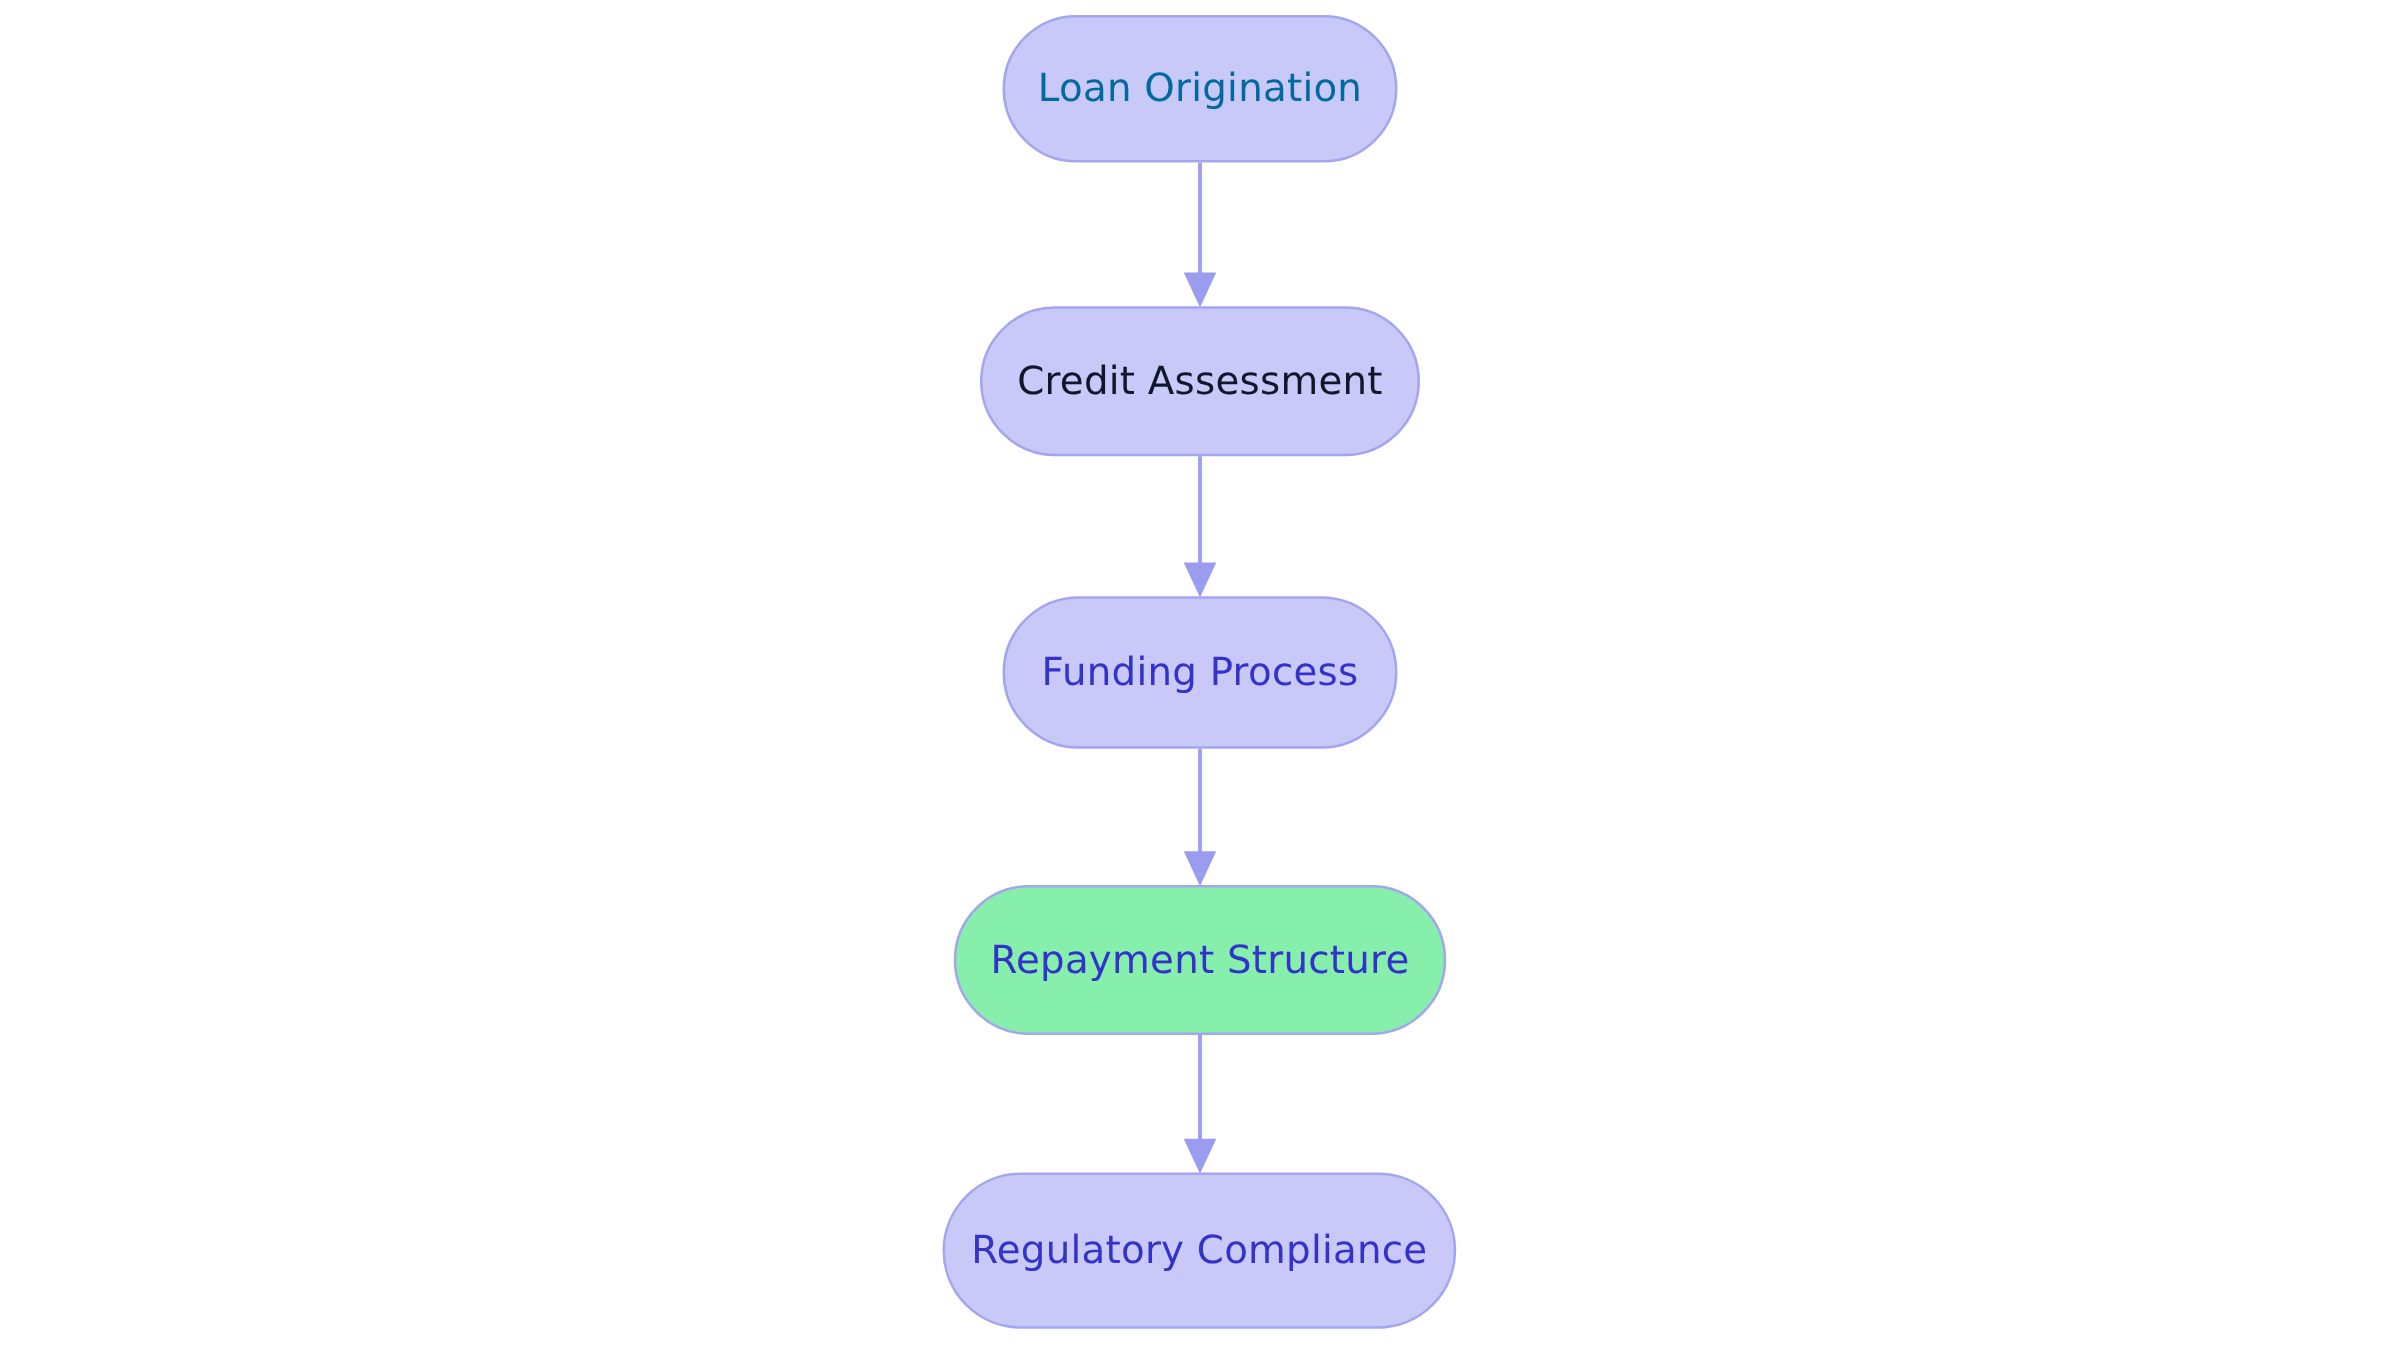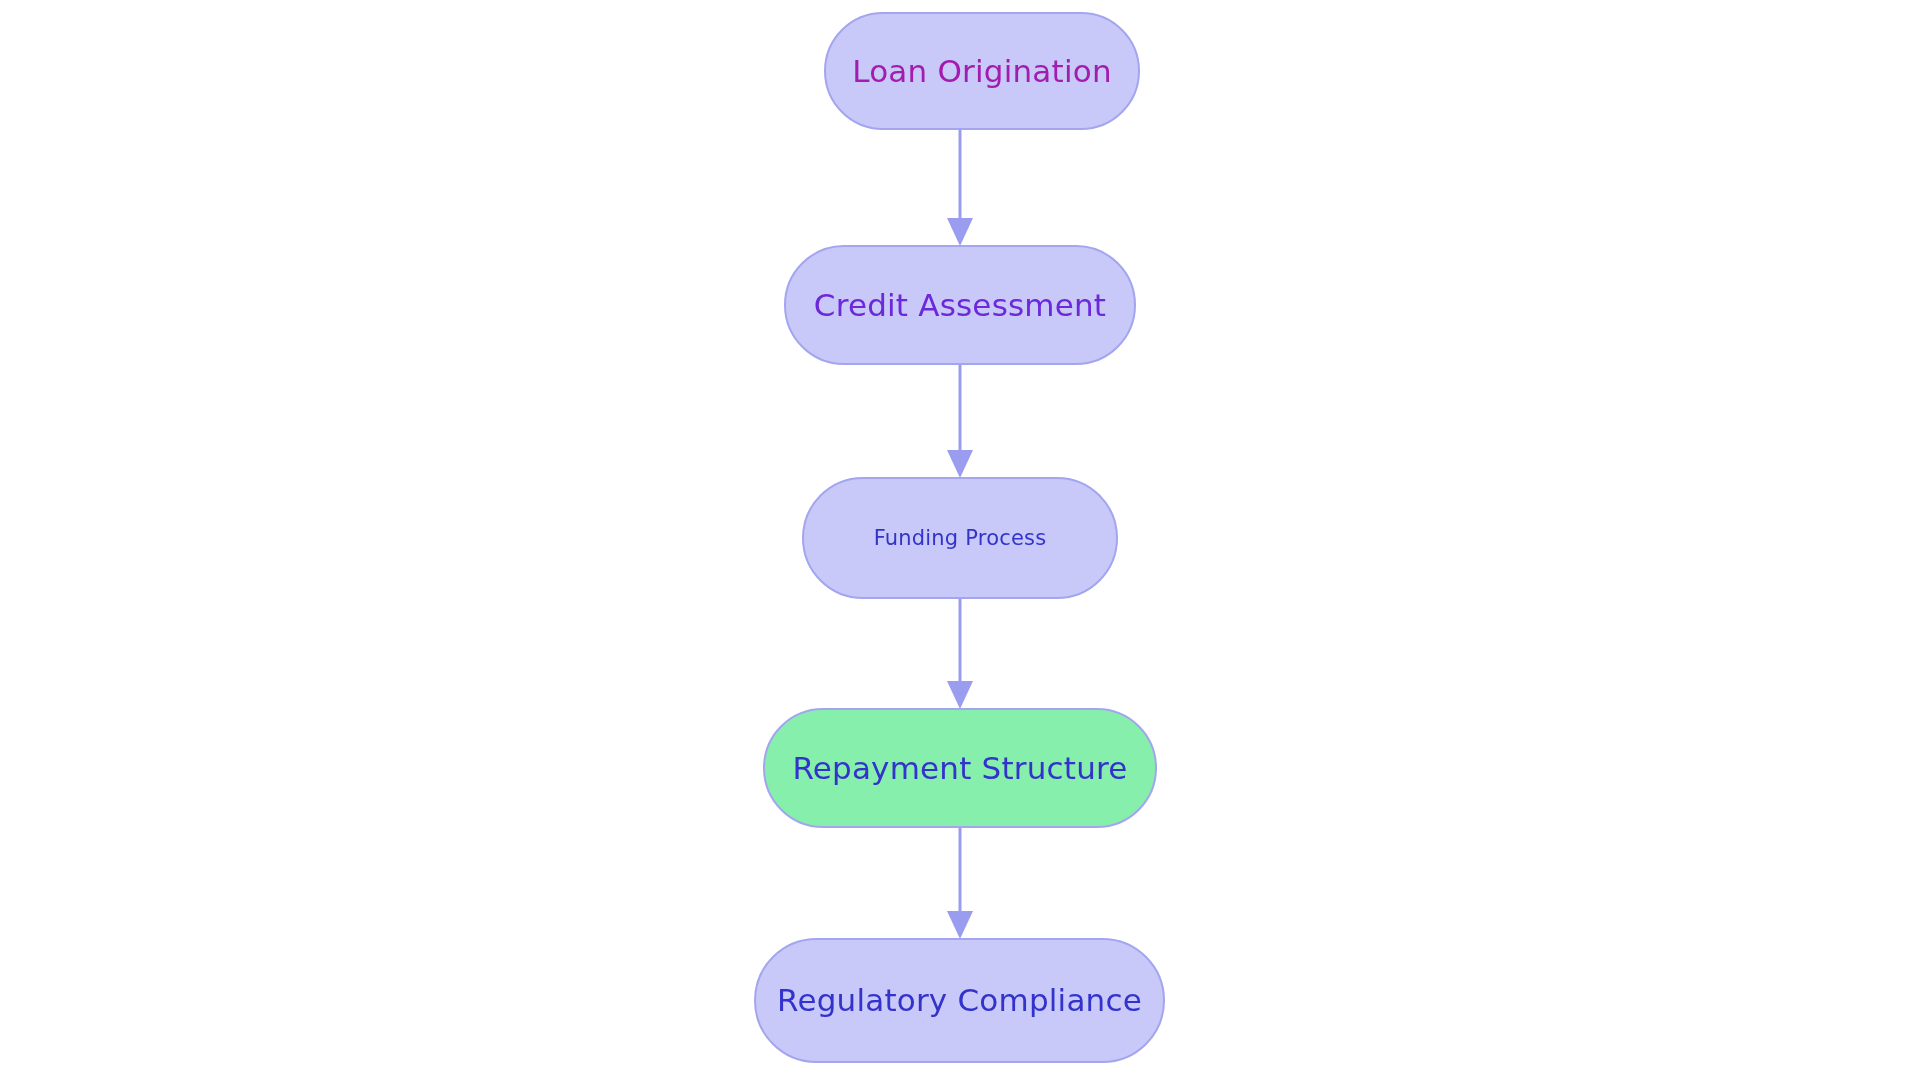--- a/index.html
+++ b/index.html
@@ -45,43 +45,43 @@
   .flow-edge svg {
     display: block;
     overflow: visible;
   }
 </style>
 </head>
 <body>
 
 <div id="flow-canvas" style="background: rgb(255, 255, 255);">
 
-  <div class="flow-node" id="node-0" style="left: 824px; top: 12px; width: 316px; height: 118px; font-size: 31px; background: rgb(200, 201, 248); border-color: rgb(163, 165, 239); color: #a21caf;">
+  <div class="flow-node" id="node-0" style="left: 802px; top: 12px; width: 316px; height: 118px; font-size: 31px; background: rgb(200, 201, 248); border-color: rgb(163, 165, 239); color: #0369a1;">
     <span class="node-label">Loan Origination</span>
   </div>
 
   <div class="flow-edge" id="edge-0" style="left: 946px; top: 130px; width: 28px; height: 116px;">
     <svg viewBox="0 0 28 116" preserveAspectRatio="none" width="28" height="116" aria-hidden="true">
       <line class="edge-line" x1="14" y1="0" x2="14" y2="96" stroke="#9a9cf0" stroke-width="3"></line>
       <polygon class="edge-head" points="14,116 1,88 27,88" fill="#9a9cf0"></polygon>
     </svg>
   </div>
 
-  <div class="flow-node" id="node-1" style="left: 784px; top: 245px; width: 352px; height: 120px; font-size: 31px; background: rgb(200, 201, 248); border-color: rgb(163, 165, 239); color: #6d28d9;">
+  <div class="flow-node" id="node-1" style="left: 784px; top: 245px; width: 352px; height: 120px; font-size: 31px; background: rgb(200, 201, 248); border-color: rgb(163, 165, 239); color: #0f172a;">
     <span class="node-label">Credit Assessment</span>
   </div>
 
   <div class="flow-edge" id="edge-1" style="left: 946px; top: 365px; width: 28px; height: 113px;">
     <svg viewBox="0 0 28 113" preserveAspectRatio="none" width="28" height="113" aria-hidden="true">
       <line class="edge-line" x1="14" y1="0" x2="14" y2="93" stroke="#9a9cf0" stroke-width="3"></line>
       <polygon class="edge-head" points="14,113 1,85 27,85" fill="#9a9cf0"></polygon>
     </svg>
   </div>
 
-  <div class="flow-node" id="node-2" style="left: 802px; top: 477px; width: 316px; height: 122px; font-size: 21px; background: rgb(200, 201, 248); border-color: rgb(163, 165, 239); color: rgb(51, 51, 204);">
+  <div class="flow-node" id="node-2" style="left: 802px; top: 477px; width: 316px; height: 122px; font-size: 31px; background: rgb(200, 201, 248); border-color: rgb(163, 165, 239); color: rgb(51, 51, 204);">
     <span class="node-label">Funding Process</span>
   </div>
 
   <div class="flow-edge" id="edge-2" style="left: 946px; top: 599px; width: 28px; height: 110px;">
     <svg viewBox="0 0 28 110" preserveAspectRatio="none" width="28" height="110" aria-hidden="true">
       <line class="edge-line" x1="14" y1="0" x2="14" y2="90" stroke="#9a9cf0" stroke-width="3"></line>
       <polygon class="edge-head" points="14,110 1,82 27,82" fill="#9a9cf0"></polygon>
     </svg>
   </div>
 

